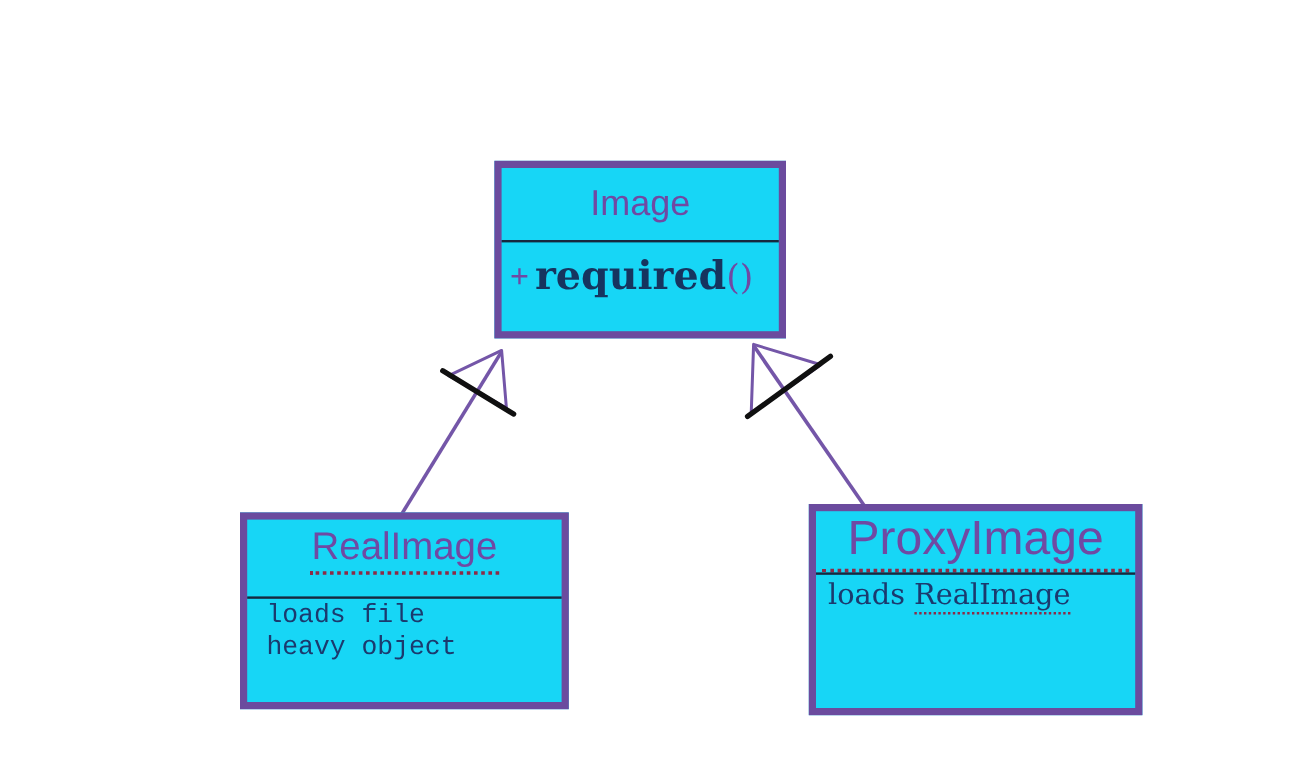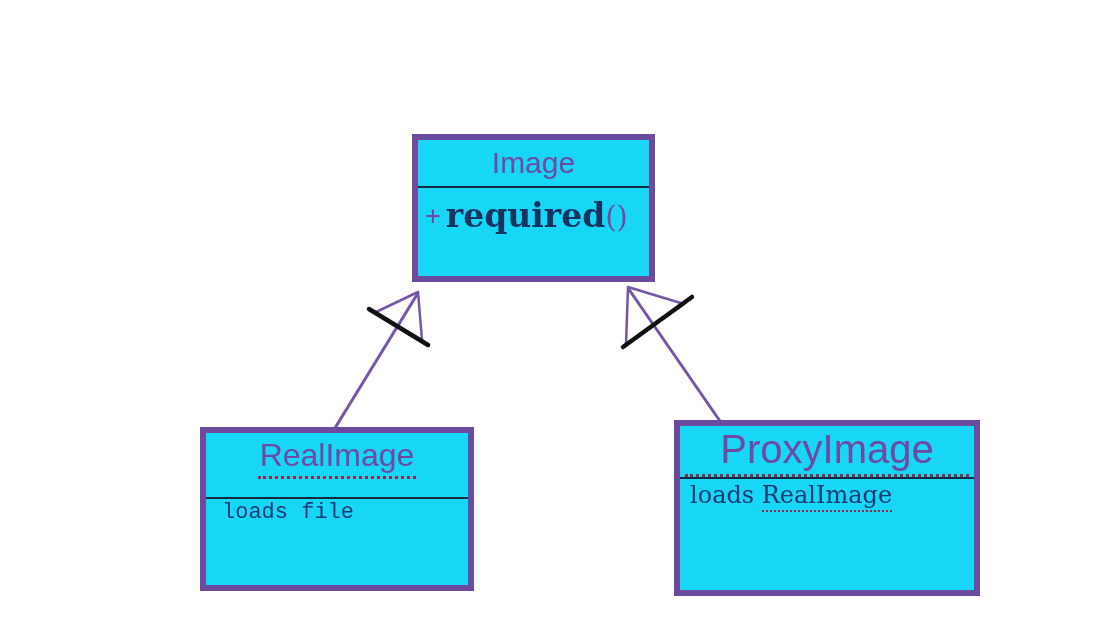--- a/index.html
+++ b/index.html
@@ -20,21 +20,21 @@
   
   .uml-box {
     position: absolute; box-sizing: border-box;
     background: var(--box-fill, #17d6f6);
     border: 6px solid var(--box-border, #6b4b9e);
   }
   .divider { height: 2px; background: var(--divider, #16293f); }
 
   #box-image { left: 412px; top: 134px; width: 243px; height: 148px; }
   #box-image .box-title {
-    height: 46px; display: flex; align-items: center; justify-content: center;
+    height: 60px; display: flex; align-items: center; justify-content: center;
     font-size: 30px; color: var(--title-text, #7049a3);
   }
   #box-image .box-body { padding: 8px 0 0 7px; white-space: nowrap; }
   .method-vis {
     color: var(--title-text, #7049a3); font-size: 27px;
     font-family: "Liberation Sans", sans-serif; vertical-align: 2px;
   }
   .method-name {
     color: var(--method-text, #16345f); font-size: 33px; font-weight: bold;
     font-family: "DejaVu Serif", serif; margin-left: 5px;
@@ -49,21 +49,21 @@
   #box-real .title-text {
     display: inline-block; font-size: 32px; color: var(--title-text, #7049a3);
     border-bottom: 3px dotted var(--underline, #8d2b47); padding: 0 2px 2px 2px;
   }
   #box-real .box-body {
     padding: 1px 0 0 16px;
     font-family: Liberation Mono, monospace; font-size: 22px; line-height: 1.22;
     color: var(--body-text, #1b3a6e);
   }
 
-  #box-proxy { left: 674px; top: 420px; width: 306px; height: 176px; }
+  #box-proxy { left: 674px; top: 420px; width: 278px; height: 176px; }
   #box-proxy .box-title {
     height: 51px; box-sizing: border-box; margin: 0 5px; text-align: center;
     font-size: 40px; line-height: 46px; color: var(--title-text, #7049a3);
     border-bottom: 3px dotted var(--underline, #8d2b47);
   }
   #box-proxy .divider { margin-top: 0; }
   #box-proxy .box-body {
     padding: 3px 4px 0 10px;
     font-family: "DejaVu Serif", serif; font-size: 24px; line-height: 1.15;
     color: var(--body-text, #1b3a6e);
@@ -96,20 +96,21 @@
     </div>
   </div>
 
   <div id="box-real" class="uml-box">
     <div class="box-title">
       <span class="title-text">RealImage</span>
     </div>
     <div class="divider"></div>
     <div class="box-body">
       <div>loads file</div>
+      <div>heavy object</div>
     </div>
   </div>
 
   <div id="box-proxy" class="uml-box">
     <div class="box-title">ProxyImage</div>
     <div class="divider"></div>
     <div class="box-body">
       <div><span>loads </span><span class="term-underline">RealImage</span>
       </div>
     </div>

